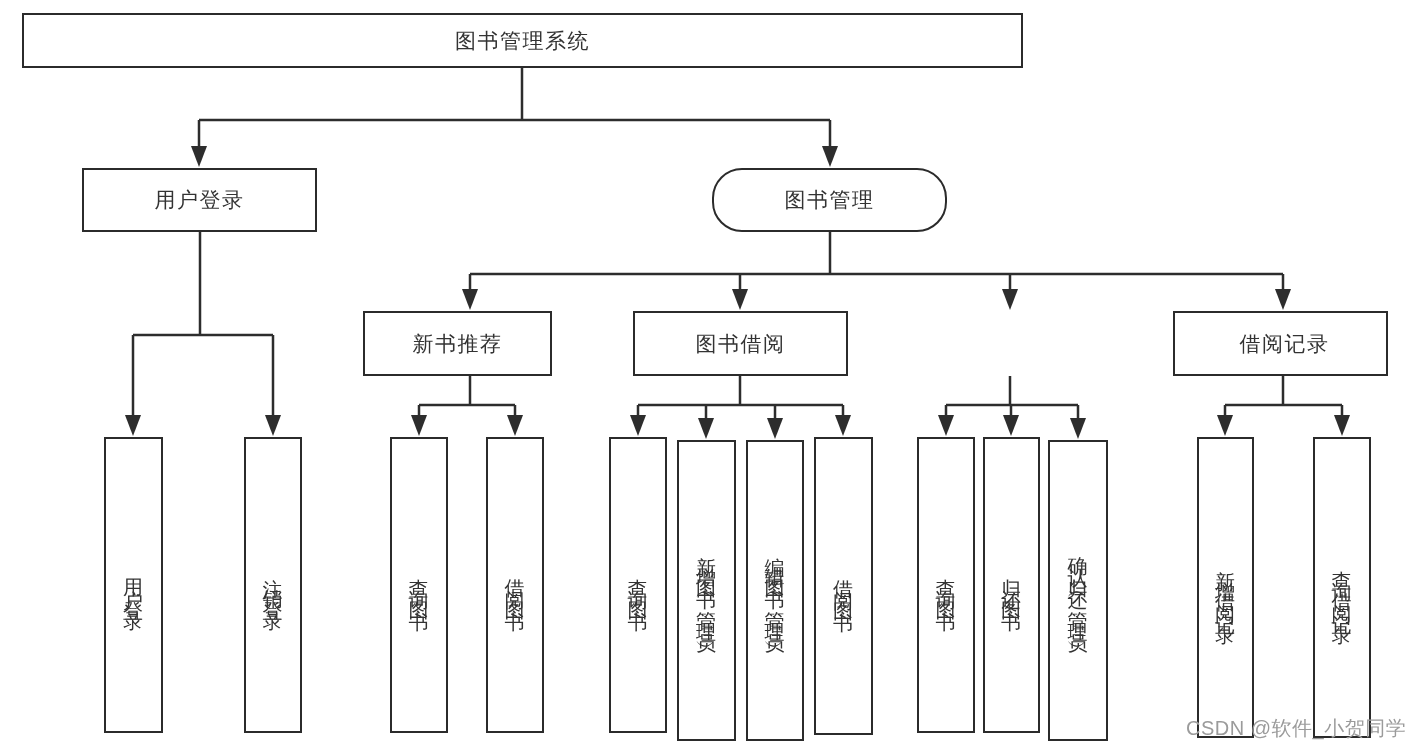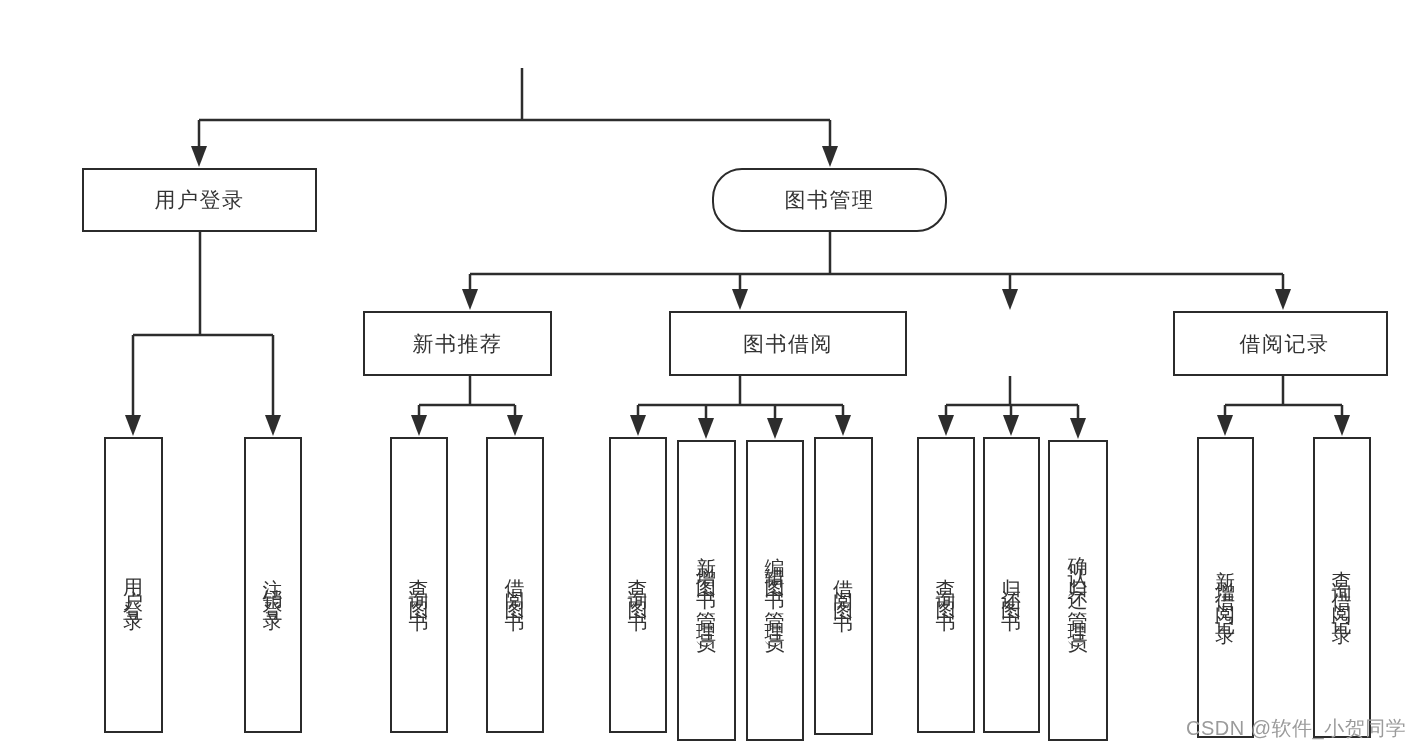--- a/index.html
+++ b/index.html
@@ -53,32 +53,35 @@
       <polygon points="767,418 783,418 775,439"></polygon>
       <polygon points="835,415 851,415 843,436"></polygon>
       <polygon points="938,415 954,415 946,436"></polygon>
       <polygon points="1003,415 1019,415 1011,436"></polygon>
       <polygon points="1070,418 1086,418 1078,439"></polygon>
       <polygon points="1217,415 1233,415 1225,436"></polygon>
       <polygon points="1334,415 1350,415 1342,436"></polygon>
     </g>
   </svg>
 
+  <div class="node hbox" style="left:22px;top:13px;width:1001px;height:55px;">
+    <span class="lbl">图书管理系统</span>
+  </div>
 
   <div class="node hbox" style="left:82px;top:168px;width:235px;height:64px;">
     <span class="lbl">用户登录</span>
   </div>
   <div class="node hbox" style="left:712px;top:168px;width:235px;height:64px;border-radius:30px;">
     <span class="lbl">图书管理</span>
   </div>
 
   <div class="node hbox" style="left:363px;top:311px;width:189px;height:65px;">
     <span class="lbl">新书推荐</span>
   </div>
-  <div class="node hbox" style="left:633px;top:311px;width:238px;height:65px;margin-left:36px;">
+  <div class="node hbox" style="left:633px;top:311px;width:215px;height:65px;">
     <span class="lbl">图书借阅</span>
   </div>
   <div class="node hbox" style="left:1173px;top:311px;width:215px;height:65px;padding-left:8px;">
     <span class="lbl">借阅记录</span>
   </div>
 
   <div class="node vbox" style="left:104px;top:437px;width:59px;height:296px;">
     <span class="lbl">用户登录</span>
   </div>
   <div class="node vbox" style="left:244px;top:437px;width:58px;height:296px;">

